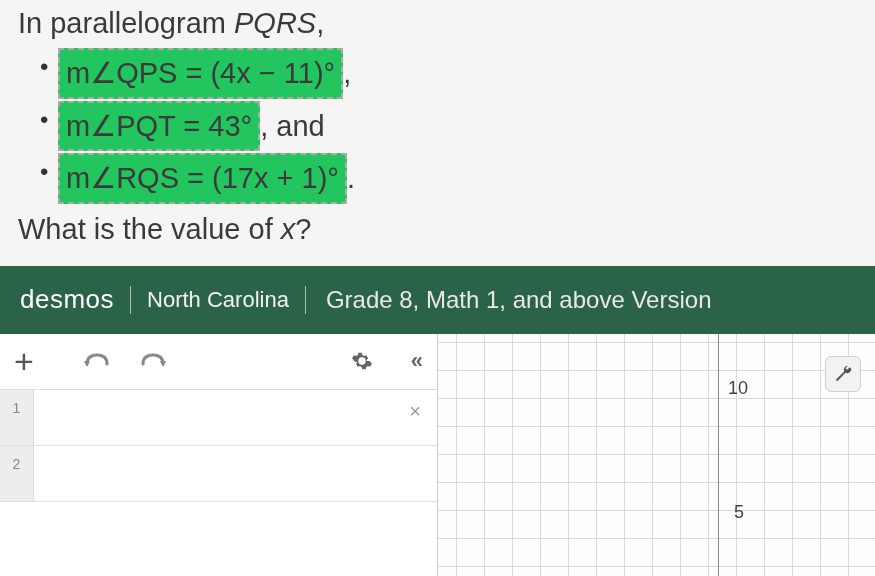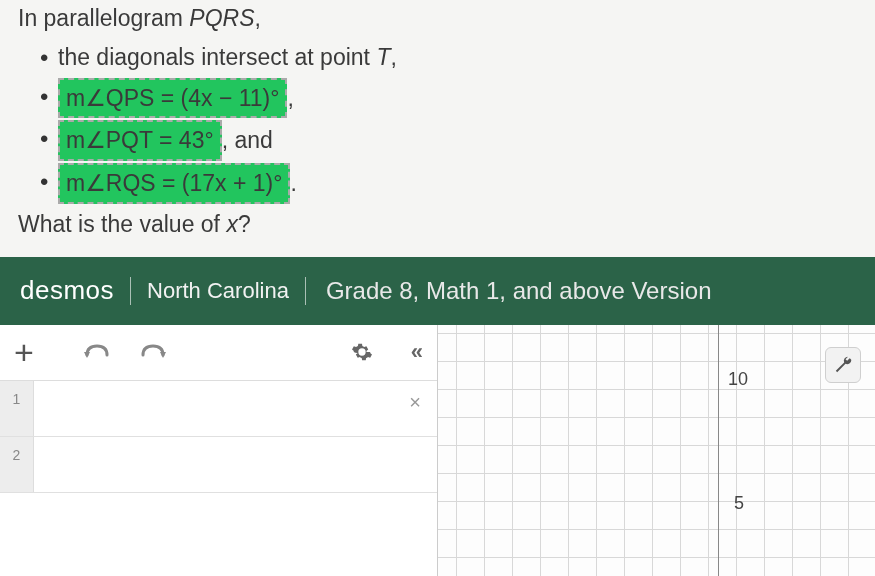--- a/index.html
+++ b/index.html
@@ -6,21 +6,21 @@
     body {
       font-family: Arial, Helvetica, sans-serif;
       width: 875px;
       height: 576px;
       background: #f5f5f3;
       overflow: hidden;
     }
     .problem-area {
       padding: 0 18px 14px 18px;
       color: #3a3a3a;
-      font-size: 23px;
+      font-size: 29px;
       line-height: 1.6;
     }
     .problem-title { font-weight: 400; }
     .italic { font-style: italic; }
     ul { list-style: none; margin-left: 22px; }
     li { position: relative; padding-left: 18px; margin: 2px 0; }
     li::before {
       content: "•";
       position: absolute;
       left: 0;
@@ -158,23 +158,20 @@
     }
   </style>
 </head>
 <body>
 
 <div class="problem-area">
   <div class="problem-title">
     <span>In parallelogram </span><span class="italic">PQRS</span><span>,</span>
   </div>
   <ul>
-    <li>
-      <span>the diagonals intersect at point </span><span class="italic">T</span><span>,</span>
-    </li>
     <li>
       <span class="boxed">m∠QPS = (4x − 11)°</span><span>,</span>
     </li>
     <li>
       <span class="boxed">m∠PQT = 43°</span><span>, and</span>
     </li>
     <li>
       <span class="boxed">m∠RQS = (17x + 1)°</span><span>.</span>
     </li>
   </ul>

